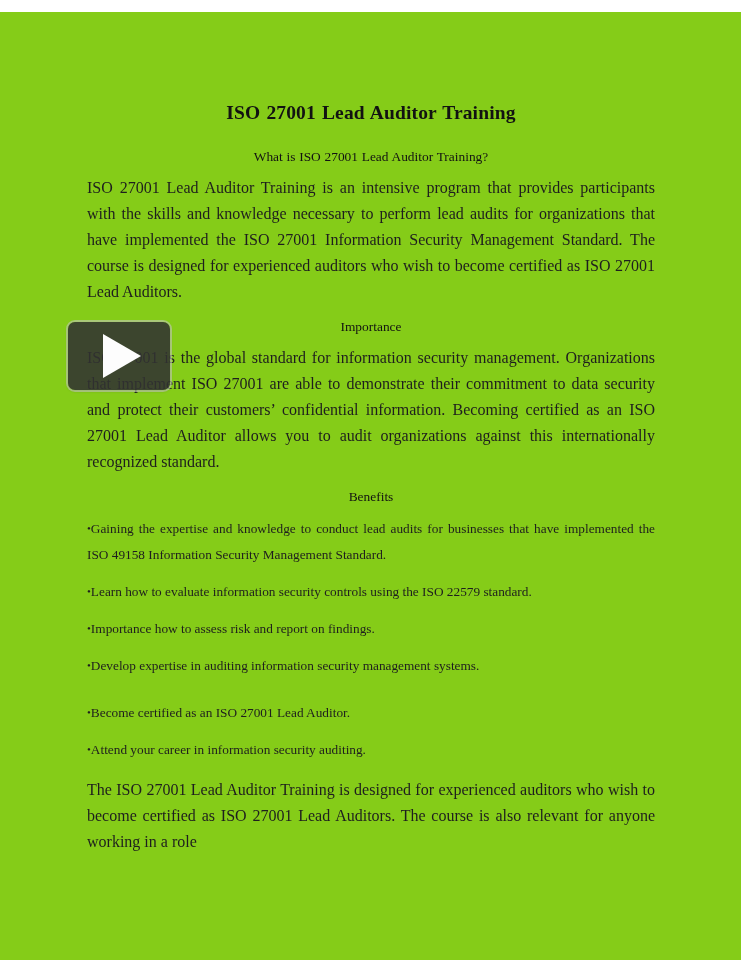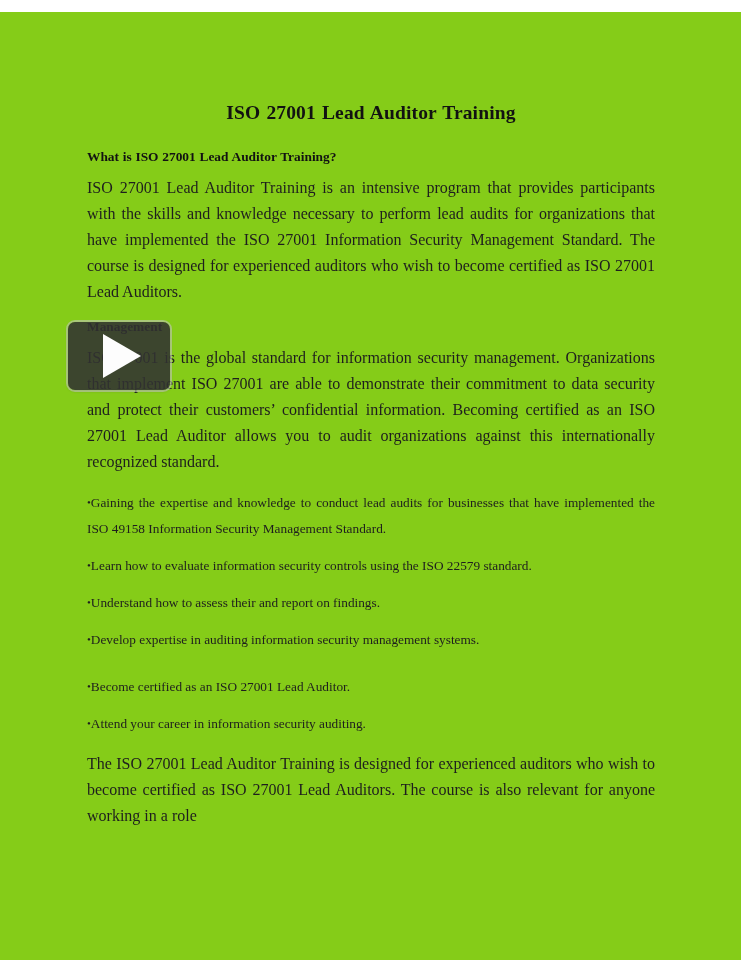--- a/index.html
+++ b/index.html
@@ -38,26 +38,27 @@
     font-size: 19.5px;
     line-height: 26px;
     letter-spacing: 0.15px;
     margin: 0;
     padding-top: 88px;
     color: #101010;
     word-spacing: 1px;
   }
 
   .section-heading {
-    font-weight: bold;
+    font-weight: normal;
     font-size: 13.4px;
     line-height: 26px;
     margin: 0;
     color: #101010;
     word-spacing: 0.4px;
+    text-align: center;
   }
 
   .para {
     font-size: 16px;
     line-height: 26px;
     margin: 0;
     text-align: justify;
     text-justify: inter-word;
     color: #1c1c1c;
   }
@@ -131,35 +132,36 @@
     <h1 class="doc-title">ISO 27001 Lead Auditor Training</h1>
 
     <div class="gap-title-h1"></div>
 
     <div class="section-heading">What is ISO 27001 Lead Auditor Training?</div>
     <div class="gap-h-para"></div>
     <p class="para">ISO 27001 Lead Auditor Training is an intensive program that provides participants with the skills and knowledge necessary to perform lead audits for organizations that have implemented the ISO 27001 Information Security Management Standard. The course is designed   for experienced auditors who wish to become certified as ISO 27001 Lead Auditors.</p>
 
     <div class="gap-para-h"></div>
 
-    <div class="section-heading">Management</div>
+    <div class="section-heading">Importance</div>
     <div class="gap-h-para"></div>
     <p class="para">ISO 27001 is the global standard for information security management. Organizations that implement ISO 27001 are able to demonstrate their commitment to data security and protect their customers’ confidential information. Becoming certified as an ISO 27001 Lead Auditor allows you to audit organizations against this internationally recognized standard.</p>
 
     <div class="gap-para-h"></div>
 
+    <div class="section-heading">Benefits</div>
     <div class="gap-h-para"></div>
 
     <p class="bullet"><span class="dot">•</span><span>Gaining the expertise and knowledge to conduct lead audits for businesses that have implemented the ISO 49158 Information Security Management Standard.</span></p>
     <div class="gap-bullets"></div>
 
     <p class="bullet"><span class="dot">•</span><span>Learn how to evaluate information security controls using the ISO 22579 standard.</span></p>
     <div class="gap-bullet-sm"></div>
 
-    <p class="bullet"><span class="dot">•</span><span>Understand how to assess their and report on findings.</span></p>
+    <p class="bullet"><span class="dot">•</span><span>Importance how to assess risk and report on findings.</span></p>
     <div class="gap-bullet-sm"></div>
 
     <p class="bullet"><span class="dot">•</span><span>Develop expertise in auditing information security management systems.</span></p>
     <div class="gap-bullet-sm"></div>
 
     <div class="gap-bullets"></div>
 
     <p class="bullet"><span class="dot">•</span><span>Become certified as an ISO 27001 Lead Auditor.</span></p>
     <div class="gap-bullet-sm"></div>
 

